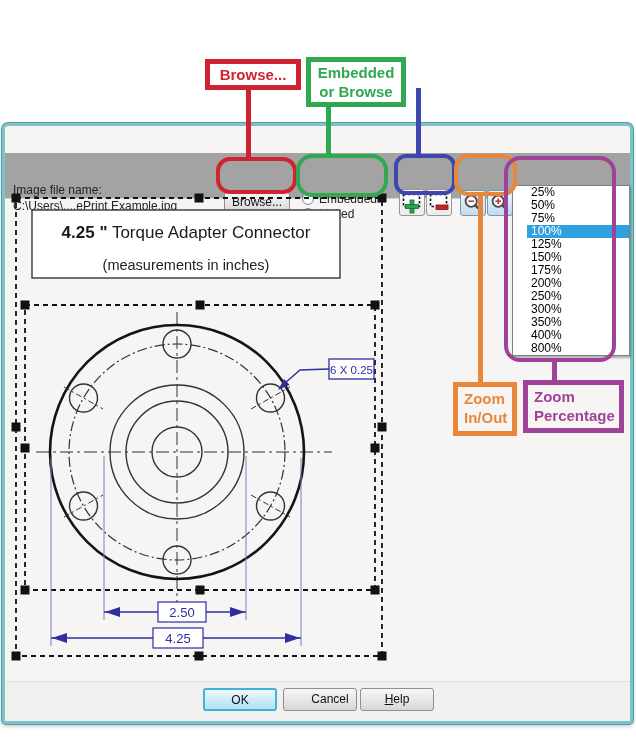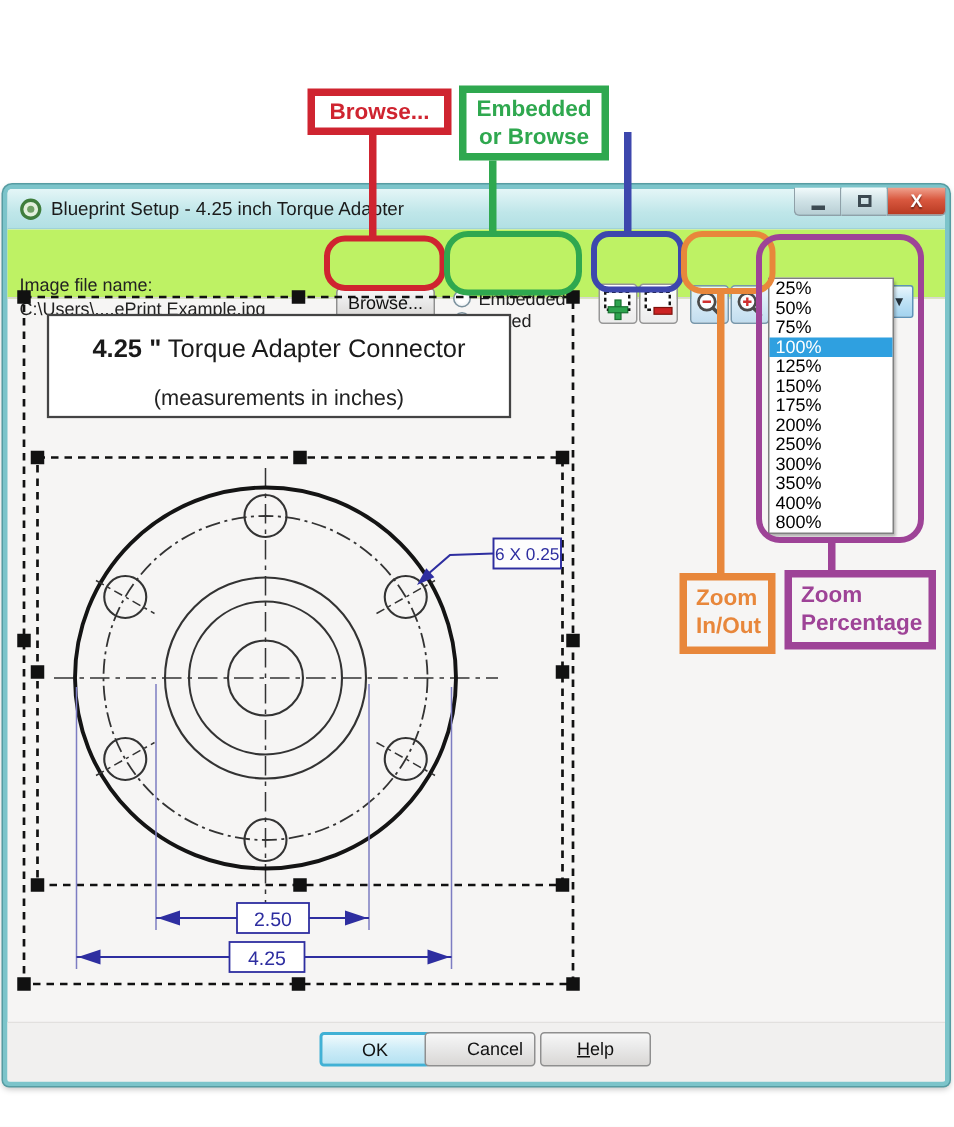--- a/index.html
+++ b/index.html
@@ -25,21 +25,21 @@
           background:linear-gradient(#f2fbfc,#cfe2e6 50%,#b8ced4); color:#333; }
   .ctrl.min { width:32px; border-radius:0 0 0 4px; }
   .ctrl.max { width:30px; border-left:none; border-right:none; }
   .ctrl.close { width:40px; border-radius:0 0 4px 0;
           background:linear-gradient(#f0a38f,#d9583f 45%,#b83a22); color:#fff;
           font-weight:bold; font-size:12px; text-shadow:0 1px 1px rgba(0,0,0,.45); }
   .glyph-min { width:9px; height:3px; background:#3c4a52; margin-top:8px; }
   .glyph-max { width:9px; height:8px; border:2px solid #3c4a52; background:transparent; }
 
   .toolbar { position:absolute; left:0; top:27px; width:625px; height:46px;
-             background:#bef264; border-bottom:1px solid #d8d6d3; }
+             background:#a3a3a3; border-bottom:1px solid #d8d6d3; }
   .file-label  { position:absolute; left:8px; top:30px; font-size:12px; color:#222; }
   .file-path   { position:absolute; left:8px; top:46px; font-size:12px; color:#222; }
 
   .btn { border:1px solid #8f8f8f; border-radius:3px; background:linear-gradient(#f7f7f7,#e9e9e9 45%,#d9d7d5);
          font-size:12px; color:#111; text-align:center; }
   .browse-btn { position:absolute; left:219px; top:39px; width:66px; height:21px; line-height:19px; }
 
   .radio-row { position:absolute; left:297px; display:flex; align-items:center; gap:5px; font-size:12px; color:#222; }
   .radio-row.r1 { top:39px; } .radio-row.r2 { top:54px; }
   .radio { width:12px; height:12px; border-radius:50%; border:1px solid #7b919d;
@@ -54,30 +54,30 @@
   .combo { position:absolute; left:507px; top:37px; width:97px; height:22px;
            border:1px solid #5e93b8; border-radius:2px;
            background:linear-gradient(#e9f6fd,#bfe2f5 50%,#a3d3ef); }
   .combo-value { position:absolute; left:5px; top:0; line-height:20px; font-size:12px; color:#0a0a0a; }
   .combo-arrow { position:absolute; right:4px; top:0; line-height:20px; font-size:9px; color:#24323c; }
 
   .btnrow { position:absolute; left:0; top:555px; width:625px; height:40px;
             background:#f1f0ef; border-top:1px solid #e2e0de; border-radius:0 0 2px 2px; }
   .dlg-btn { position:absolute; top:6px; width:74px; height:23px; line-height:21px; }
   .dlg-btn span { display:block; }
-  .ok { left:198px; border:2px solid #41b1d5; background:linear-gradient(#f0fafd,#cdecf7 50%,#b5e2f2); font-weight:normal;margin-left:10px; }
+  .ok { left:198px; border:2px solid #41b1d5; background:linear-gradient(#f0fafd,#cdecf7 50%,#b5e2f2); font-weight:normal; }
   .cancel { left:278px;padding-left:20px; }
   .help { left:355px; }
   .help span::first-letter { text-decoration:underline; }
 
   
   .overlay-svg { position:absolute; left:0; top:0; z-index:20; pointer-events:none; }
 
-  .droplist { position:absolute; left:512px; top:185px; width:84px; z-index:30;
-              background:#fff; border:1px solid #808080; box-shadow:1px 2px 2px rgba(0,0,0,.3); }
+  .droplist { position:absolute; left:512px; top:185px; width:118px; z-index:30;
+              background:#fff; border:1px solid #808080; box-shadow:1px 2px 2px rgba(0,0,0,.3);padding-left:14px; }
   .zi { height:13px; line-height:13px; font-size:12px; padding-left:4px; color:#000; }
   .zi.sel { background:var(--selection-blue); color:#fff; }
 
   .outline { position:absolute; z-index:40; border-style:solid; border-width:4px; background:transparent; }
   .ol-red    { left:216px; top:157px; width:81px;  height:37px;  border-color:var(--callout-red);    border-radius:14px; }
   .ol-green  { left:296px; top:154px; width:92px;  height:43px;  border-color:var(--callout-green);  border-radius:16px; }
   .ol-blue   { left:394px; top:154px; width:62px;  height:41px;  border-color:var(--callout-blue);   border-radius:12px; }
   .ol-orange { left:454px; top:154px; width:63px;  height:42px;  border-color:var(--callout-orange); border-radius:14px; }
   .ol-purple { left:504px; top:156px; width:112px; height:206px; border-color:var(--callout-purple); border-radius:16px; }
 
@@ -103,38 +103,20 @@
 
   svg text { font-family:"Liberation Sans", sans-serif; }
 </style>
 </head>
 <body>
 
 <div class="page">
 
 
   <div class="window">
-    <div class="titlebar">
-      <svg class="win-icon" viewBox="0 0 15 15">
-        <circle cx="7.5" cy="7.5" r="6" fill="#e2efdc" stroke="#3f7d3c" stroke-width="2.2"></circle>
-        <circle cx="7.5" cy="7.5" r="2.4" fill="#70a065"></circle>
-      </svg>
-      <span class="win-title">Blueprint Setup - 4.25 inch Torque Adapter</span>
-      <div class="controls">
-        <div class="ctrl min">
-            <span class="glyph-min"></span>
-          </div>
-        <div class="ctrl max">
-            <span class="glyph-max"></span>
-          </div>
-        <div class="ctrl close">
-            <span>X</span>
-          </div>
-      </div>
-    </div>
 
     <div class="toolbar">
       <div class="file-label">Image file name:</div>
       <div class="file-path">C:\Users\....ePrint Example.jpg</div>
 
       <div class="btn browse-btn">Browse...</div>
 
       <div class="radio-row r1">
         <span class="radio"></span>
         <span>Embedded</span>

